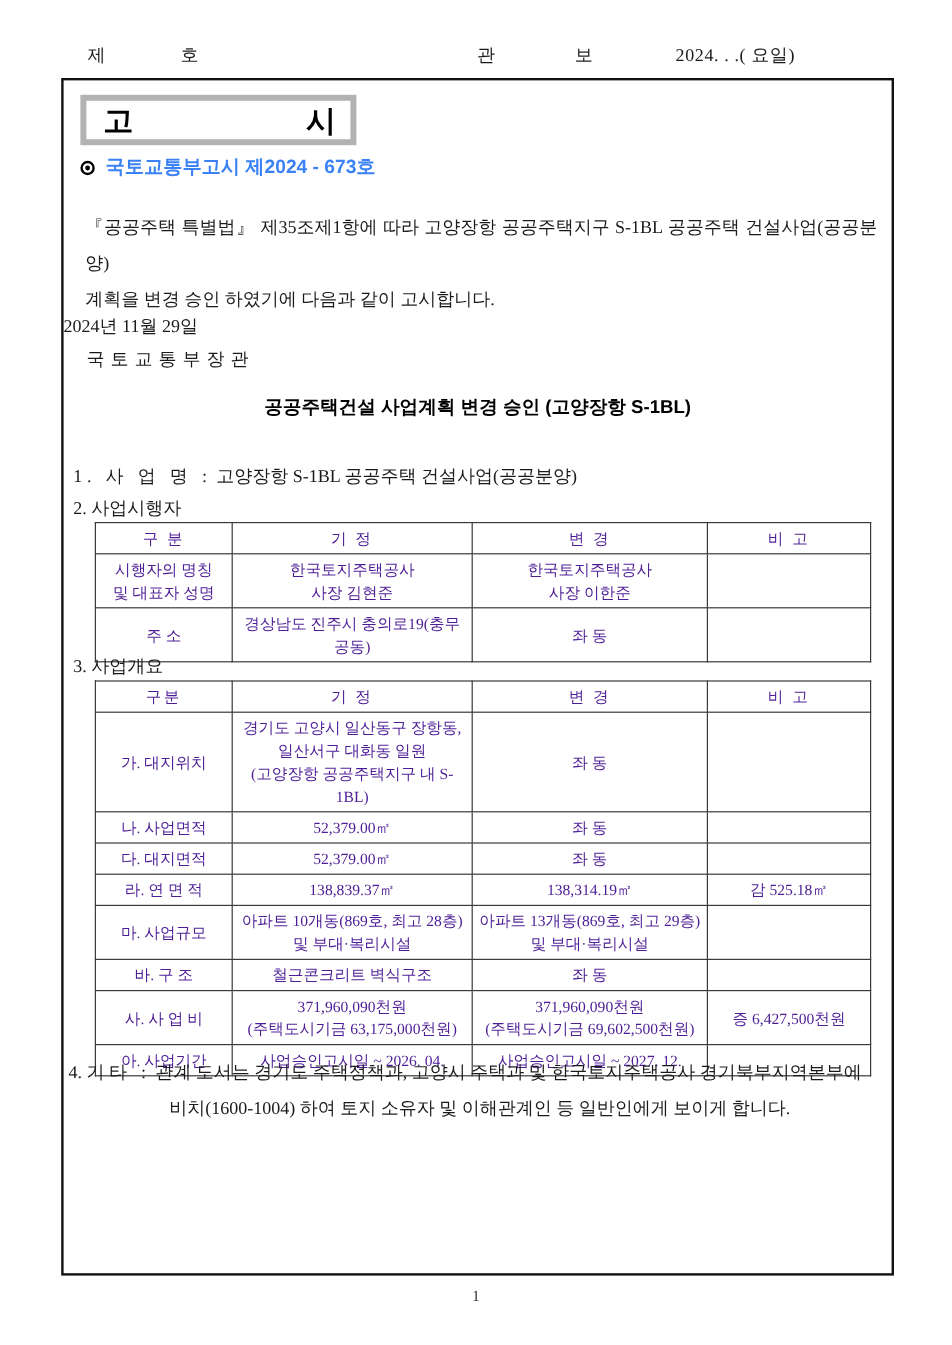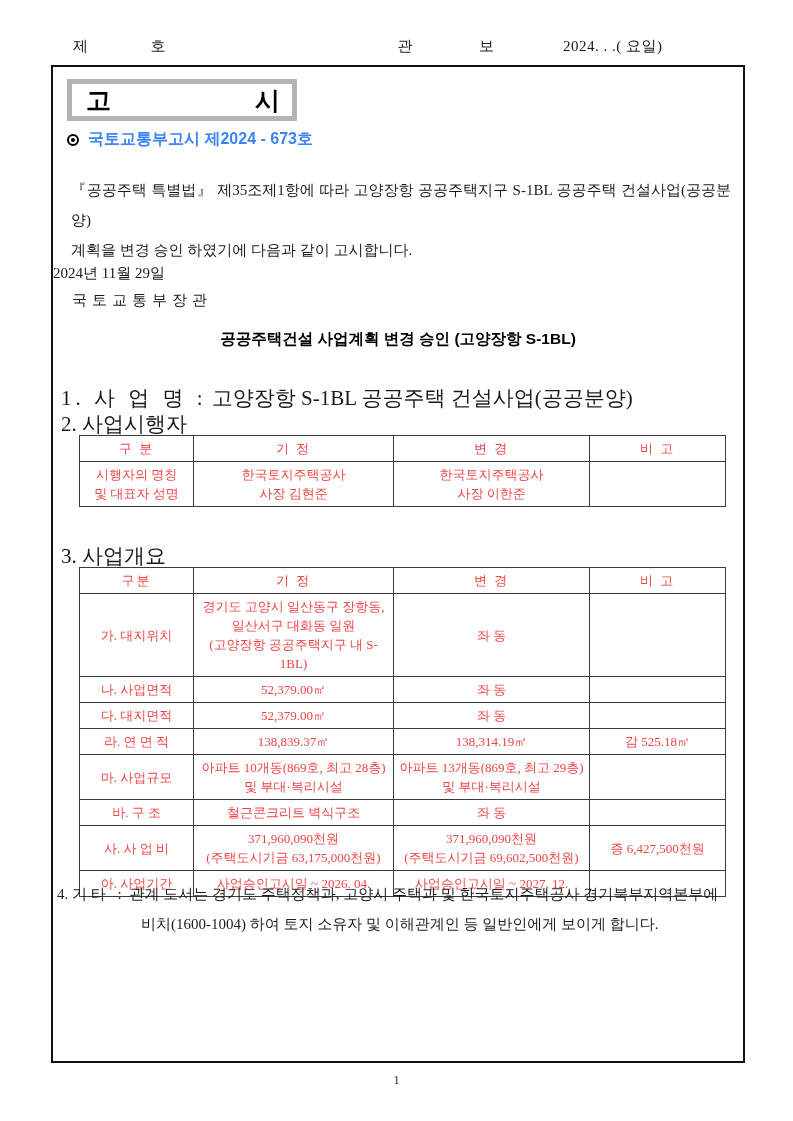--- a/index.html
+++ b/index.html
@@ -142,21 +142,21 @@
     width: 100%;
     text-align: center;
     font-family: "Liberation Sans", "DejaVu Sans", sans-serif;
     font-weight: bold;
     font-size: 15.5px;
     color: #000;
   }
 
   .sec {
     position: absolute;
-    font-size: 21px;
+    font-size: 15px;
     line-height: 26px;
   }
   .sec-1 { left: 8px; top: 318px; }
   .sec-1 .sp { letter-spacing: 4px; }
   .sec-2 { left: 8px; top: 344px; }
   .sec-3 { left: 8px; top: 476px; }
 
   .sec-4 {
     position: absolute;
     left: 4px;
@@ -167,21 +167,21 @@
   }
   .sec-4 .lbl { letter-spacing: 4px; }
   .sec-4 .l2 { display: block; padding-left: 84px; }
 
   
   table.gtbl {
     position: absolute;
     border-collapse: collapse;
     table-layout: fixed;
     font-size: 13px;
-    color: #ef4444;
+    color: #4c1d95;
   }
   table.gtbl td, table.gtbl th {
     border: 1px solid #3a3a3a;
     text-align: center;
     vertical-align: middle;
     font-weight: normal;
     line-height: 19px;
     padding: 3px 4px;
     box-sizing: border-box;
   }
@@ -282,20 +282,26 @@
         <td>
           <div>한국토지주택공사</div>
           <div>사장 김현준</div>
         </td>
         <td>
           <div>한국토지주택공사</div>
           <div>사장 이한준</div>
         </td>
         <td></td>
       </tr>
+      <tr>
+        <td>주 소</td>
+        <td>경상남도 진주시 충의로19(충무공동)</td>
+        <td>좌 동</td>
+        <td></td>
+      </tr>
     </tbody>
   </table>
 
   <div class="sec sec-3">3. 사업개요</div>
 
   <table class="gtbl" id="table-overview">
     <colgroup>
       <col style="width:114px">
       <col style="width:200px">
       <col style="width:196px">

